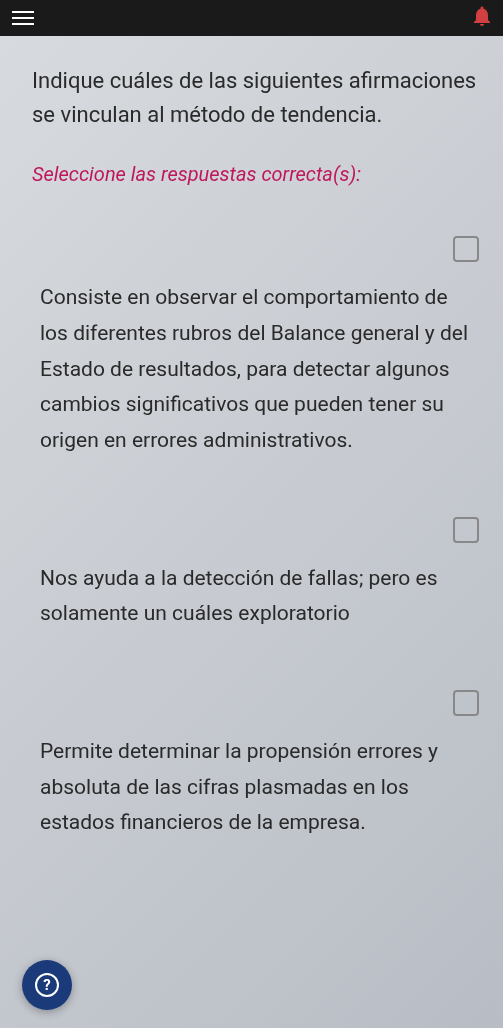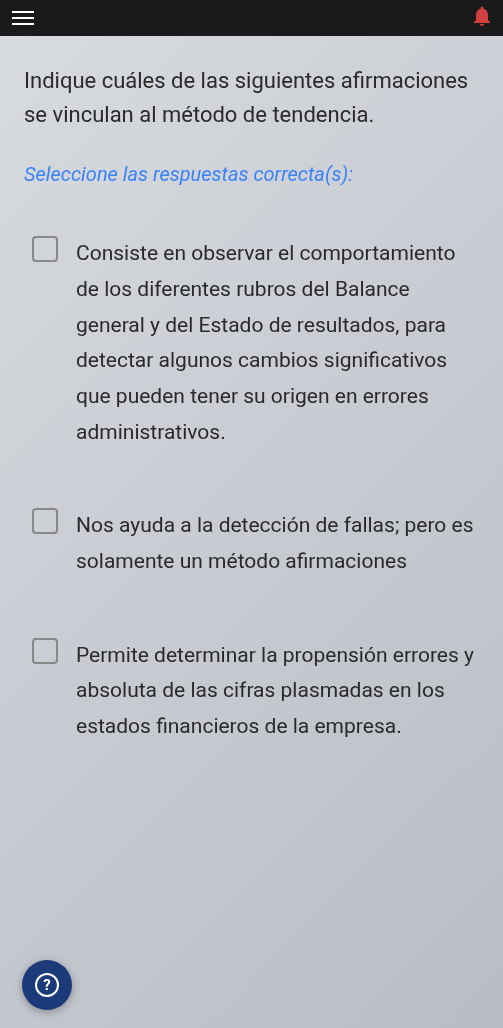--- a/index.html
+++ b/index.html
@@ -32,41 +32,42 @@
     .hamburger-line {
       width: 22px;
       height: 2px;
       background: #fff;
     }
     .bell {
       color: #d04040;
       font-size: 20px;
     }
     .content {
-      padding: 28px 24px 20px 24px;
+      padding: 28px 24px 20px 32px;
     }
     .question-text {
       font-size: 22px;
       line-height: 1.55;
       color: #2a2a2a;
       font-weight: 400;
       margin-bottom: 30px;
     }
     .instruction {
       font-size: 20px;
       font-style: italic;
-      color: #3b82f6;
+      color: #be185d;
       margin-bottom: 50px;
     }
     .option-row {
       display: flex;
-      align-items: flex-start;
+      align-items: flex-end;
       gap: 18px;
       margin-bottom: 58px;
       padding-left: 8px;
+      flex-direction: column;
     }
     .checkbox-wrap {
       flex: 0 0 auto;
     }
     .checkbox {
       width: 26px;
       height: 26px;
       border: 2px solid #888;
       border-radius: 4px;
       background: transparent;
@@ -129,21 +130,21 @@
     <div class="checkbox-wrap">
       <div class="checkbox"></div>
     </div>
     <div class="option-text">Consiste en observar el comportamiento de los diferentes rubros del Balance general y del Estado de resultados, para detectar algunos cambios significativos que pueden tener su origen en errores administrativos.</div>
   </div>
 
   <div class="option-row">
     <div class="checkbox-wrap">
       <div class="checkbox"></div>
     </div>
-    <div class="option-text">Nos ayuda a la detección de fallas; pero es solamente un método afirmaciones</div>
+    <div class="option-text">Nos ayuda a la detección de fallas; pero es solamente un cuáles exploratorio</div>
   </div>
 
   <div class="option-row">
     <div class="checkbox-wrap">
       <div class="checkbox"></div>
     </div>
     <div class="option-text">Permite determinar la propensión errores y absoluta de las cifras plasmadas en los estados financieros de la empresa.</div>
   </div>
 </div>
 

